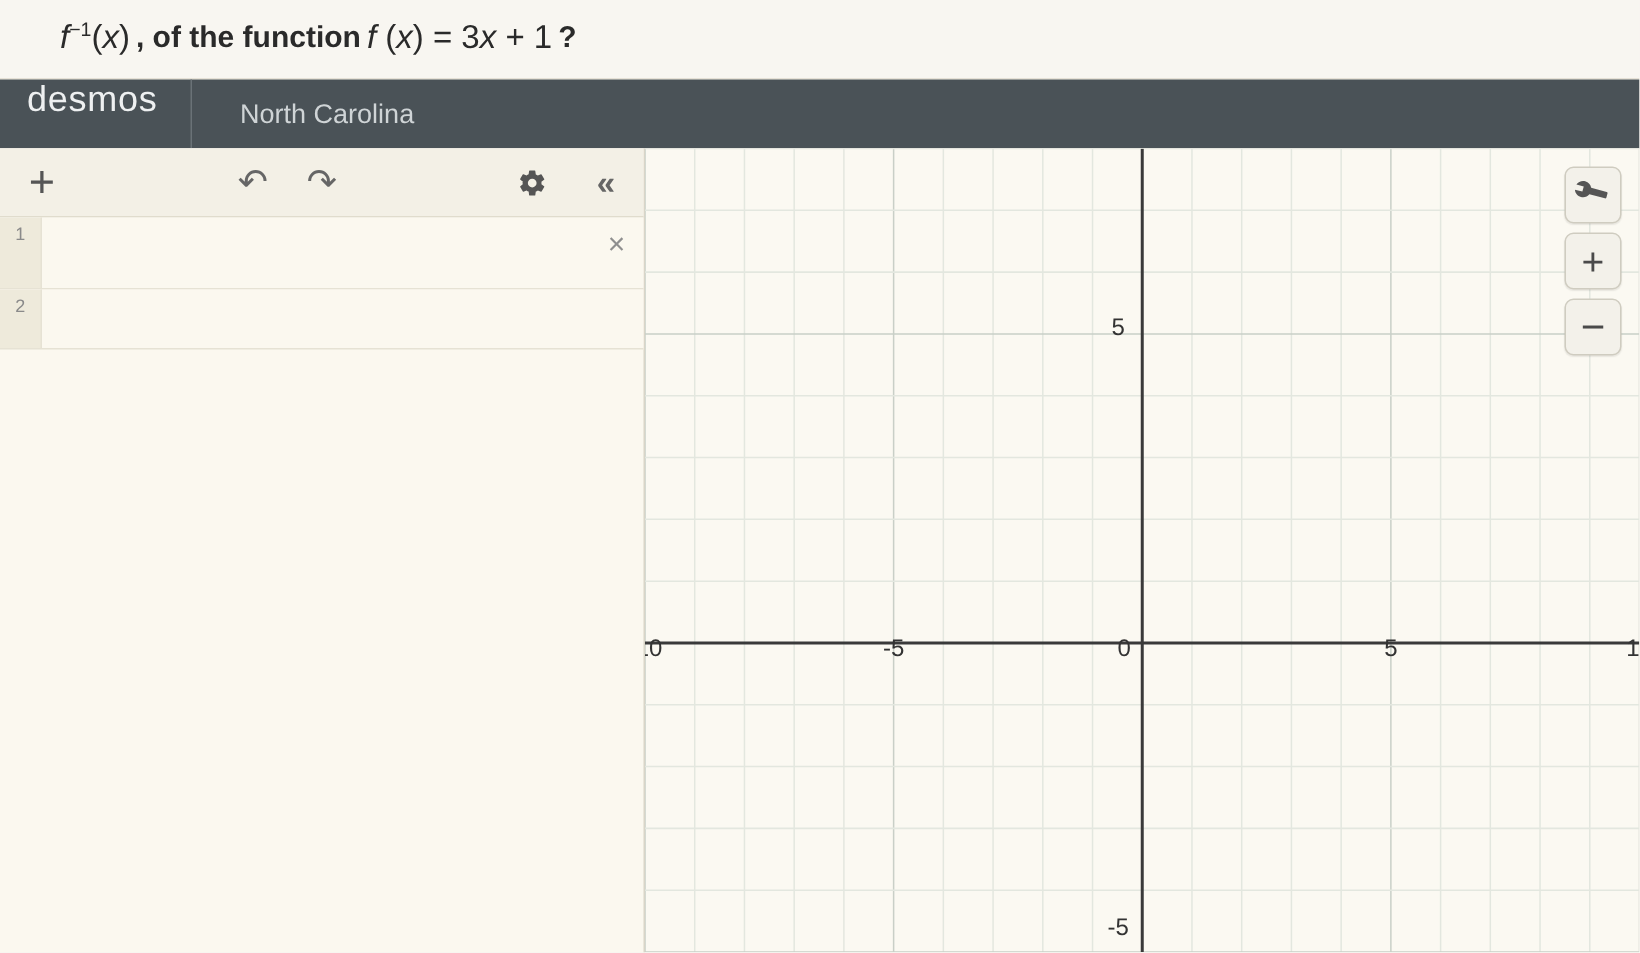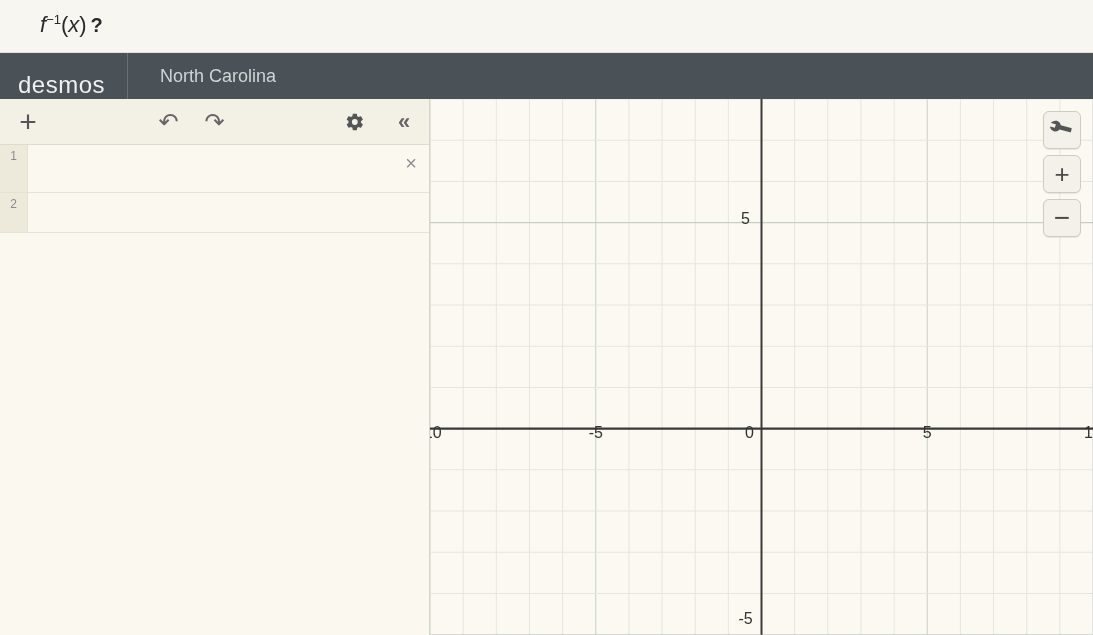--- a/index.html
+++ b/index.html
@@ -16,21 +16,21 @@
     border-bottom: 1px solid #e6e1d6;
   }
   .question-bar .math { font-family: Liberation Sans, sans-serif; font-style: italic; font-weight: 500; font-size: 22px; }
   .question-bar .math .up { font-style: normal; }
   .question-bar sup { font-size: 13px; vertical-align: super; }
 
   .desmos-header {
     height: 46px;
     background: #4a5257;
     color: #e3e6e7;
-    display: flex; align-items: flex-end;
+    display: flex; align-items: flex-start;
     font-size: 18px;
     padding: 0 18px;
   }
   .brand { font-weight: 400; font-size: 24px; letter-spacing: 0.5px; color: #eef0f1; margin-right: 22px; }
   .region { color: #cfd4d6; font-size: 18px; margin-right: 22px; border-left: 1px solid #6a7277; padding-left: 32px; height: 100%; display:flex; align-items:center;}
   .version { color: #dfe2e3; font-size: 18px; }
 
   .workspace { flex: 1 1 auto; display: flex; position: relative; background: #faf8f3; }
 
   .panel {
@@ -96,20 +96,24 @@
   svg.grid { position: absolute; inset: 0; width: 100%; height: 100%; }
 </style>
 </head>
 <body>
 
 <div class="page">
 
   <div class="question-bar">
     <span class="math">
       <span class="up" style="font-style:italic;">f</span><sup style="font-style:normal;">−1</sup><span class="up">(</span>x<span class="up">)</span>
+    </span>
+    <span>, of the function</span>
+    <span class="math">
+      <span style="font-style:italic;">f</span><span class="up"> (</span>x<span class="up">) = 3</span>x<span class="up"> + 1</span>
     </span>
     <span>?</span>
   </div>
 
   <div class="desmos-header">
     <div class="brand">desmos</div>
     <div class="region">North Carolina</div>
   </div>
 
   <div class="workspace">

